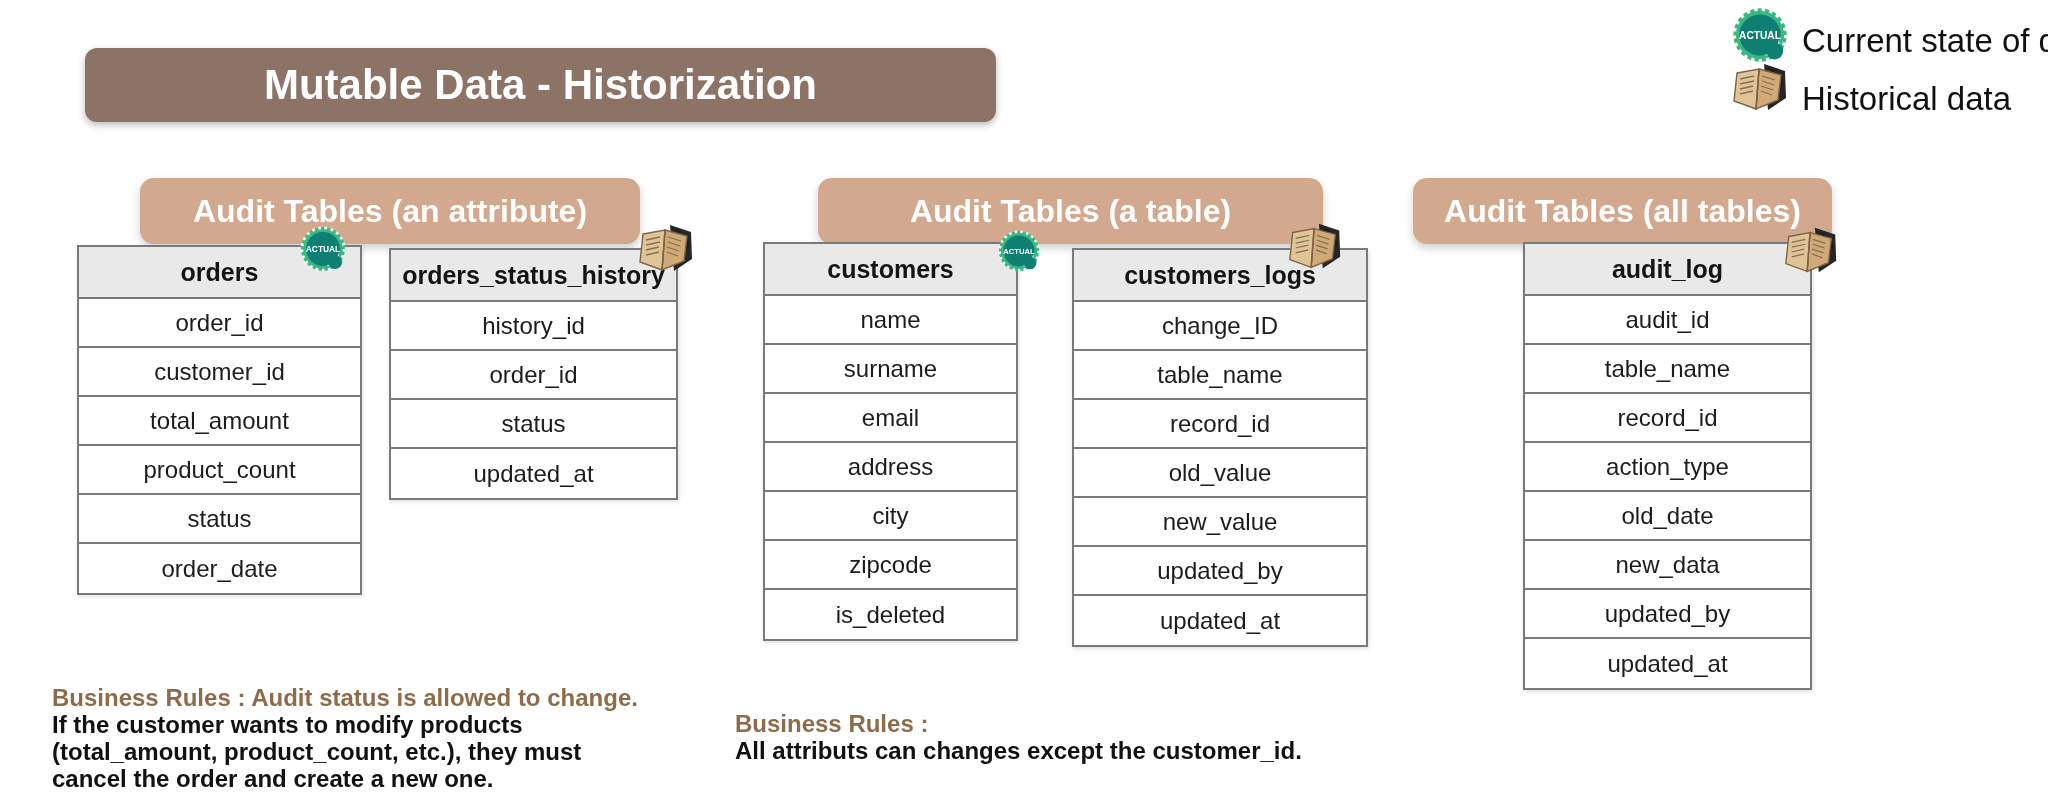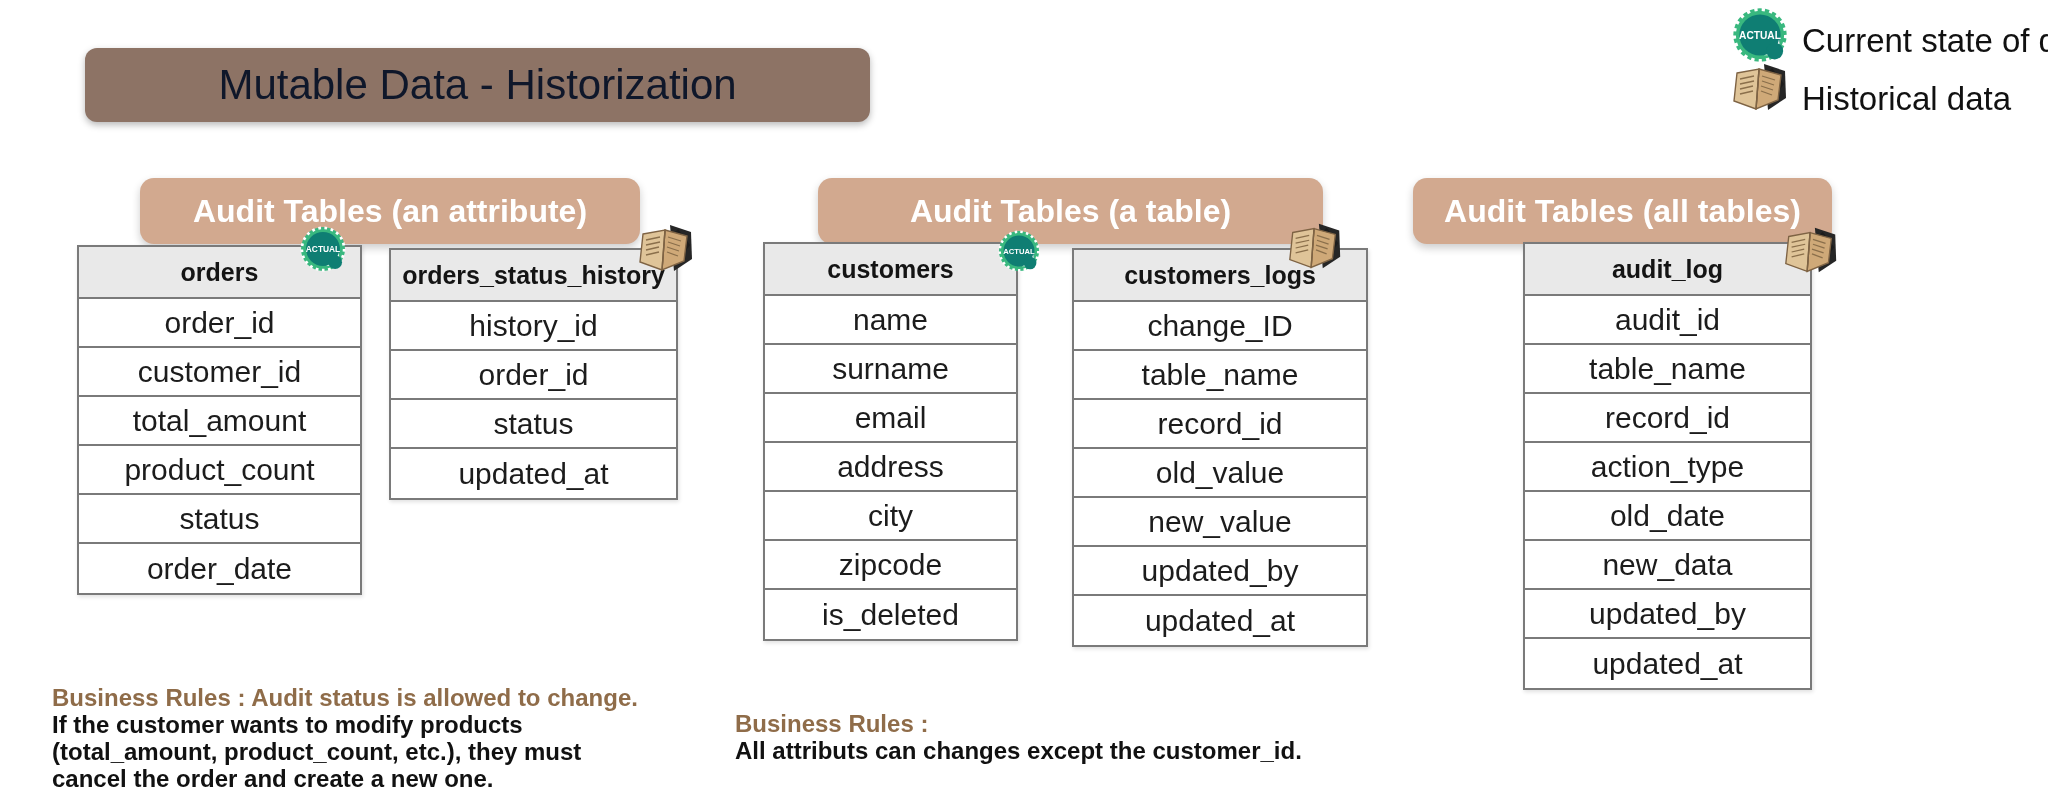--- a/index.html
+++ b/index.html
@@ -2,24 +2,24 @@
 <html><head>
 <meta charset="utf-8">
 <style>
   * { margin:0; padding:0; box-sizing:border-box; }
   html,body { background:#ffffff; }
   #canvas {
     position:relative; width:2048px; height:800px; overflow:hidden;
     background:#ffffff; font-family:"Liberation Sans", sans-serif; color:#1c1c1c;
   }
   .title-bar {
-    position:absolute; left:85px; top:48px; width:785px; height:74px;
+    position:absolute; left:85px; top:48px; width:911px; height:74px;
     background:#8d7365; border-radius:12px;
     display:flex; align-items:center; justify-content:center;
-    color:#0f172a; font-size:42px; font-weight:normal;
+    color:#ffffff; font-size:42px; font-weight:bold;
     box-shadow:0 3px 7px rgba(0,0,0,.28);
   }
   .sec-header {
     position:absolute; top:158px; height:66px;
     background:#d2a98f; border-radius:14px;
     display:flex; align-items:center; justify-content:center;
     color:#ffffff; font-size:32px; font-weight:bold;
     box-shadow:0 4px 9px rgba(0,0,0,.20); white-space:nowrap;margin-top:20px;
   }
   #sec1 { left:140px;  width:500px; }
@@ -31,21 +31,21 @@
     border:2px solid #7a7a7a; box-shadow:1px 2px 4px rgba(0,0,0,.12);
   }
   .db-header {
     height:52px; background:#e9e9e9; border-bottom:2px solid #7a7a7a;
     display:flex; align-items:center; justify-content:center;
     font-weight:bold; font-size:25px; color:#141414;
   }
   .db-row {
     height:49px; border-bottom:2px solid #7a7a7a;
     display:flex; align-items:center; justify-content:center;
-    font-size:30px; color:#1c1c1c;
+    font-size:24px; color:#1c1c1c;
   }
   .db-row:last-child { border-bottom:none; }
 
   #tbl-orders    { left:77px;   top:245px; width:285px; }
   #tbl-osh       { left:389px;  top:248px; width:289px; }
   #tbl-customers { left:763px;  top:242px; width:255px; }
   #tbl-clogs     { left:1072px; top:248px; width:296px; }
   #tbl-audit     { left:1523px; top:242px; width:289px; }
 
   .icon-abs { position:absolute; z-index:3; }

